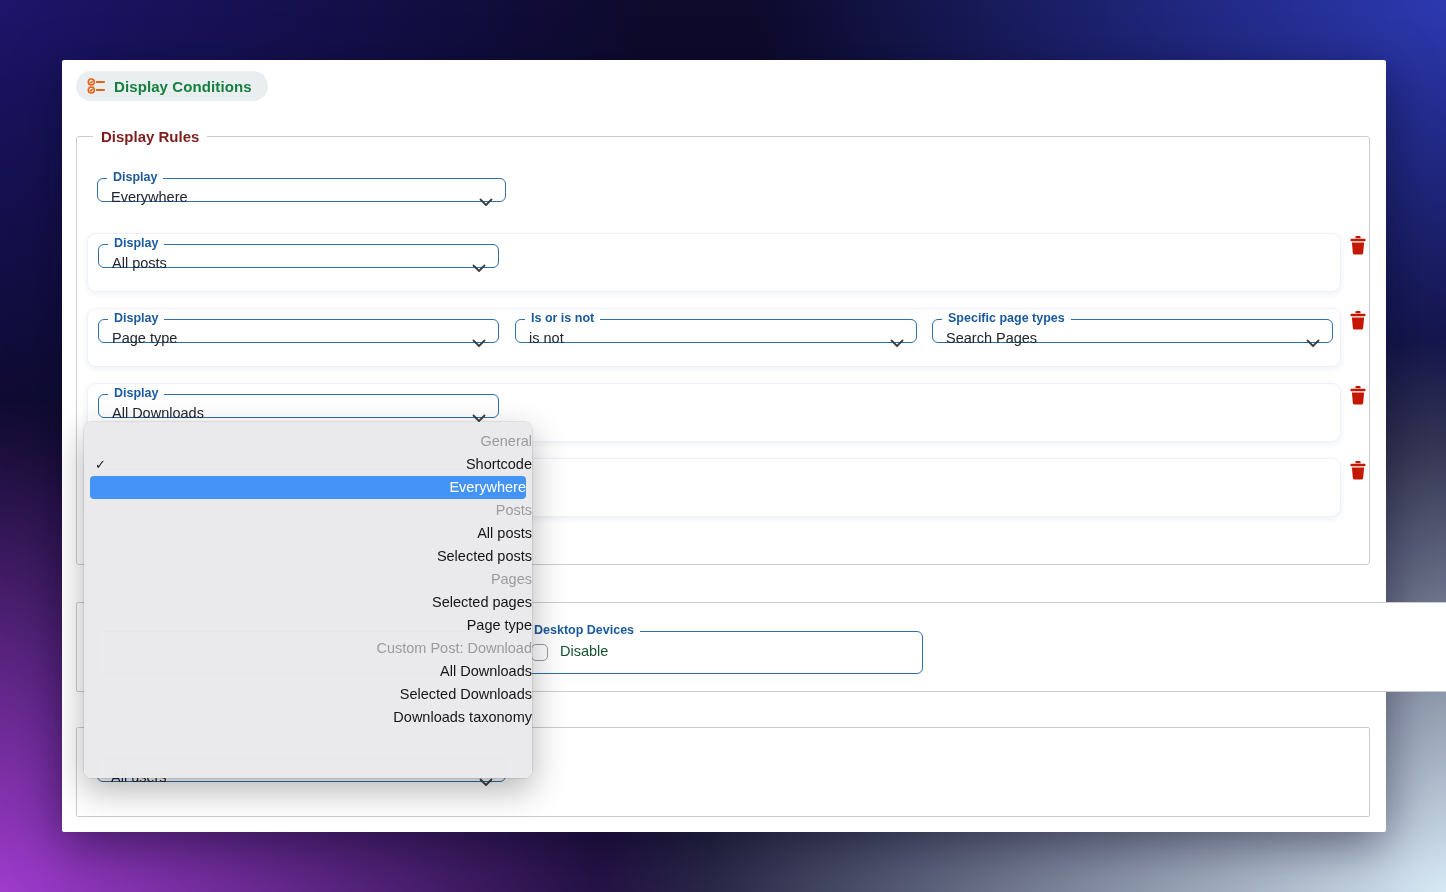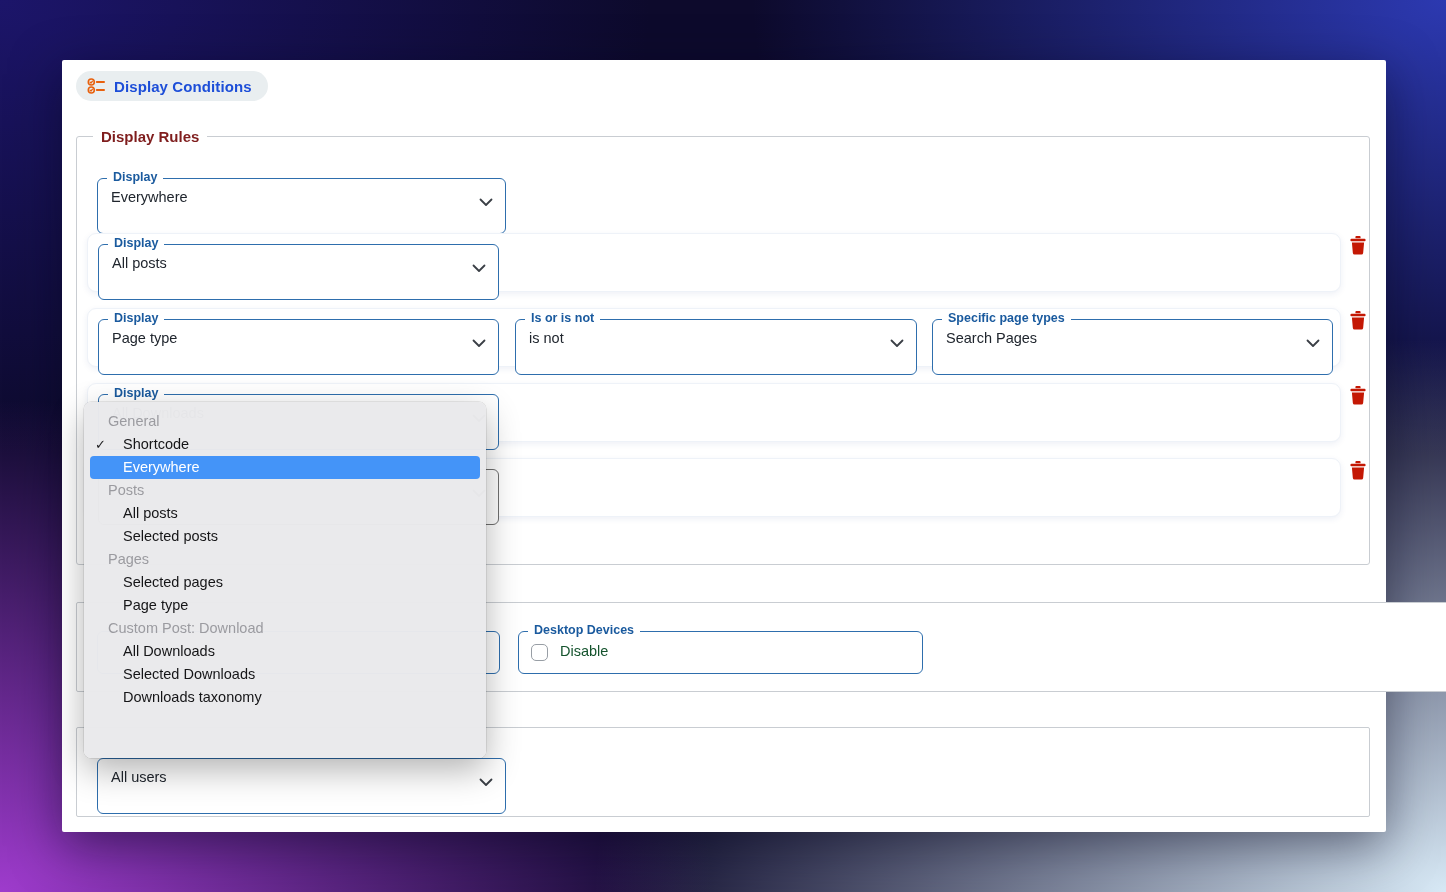--- a/index.html
+++ b/index.html
@@ -18,21 +18,21 @@
     position: absolute; left: 62px; top: 60px; width: 1324px; height: 772px;
     background: #ffffff; border-radius: 2px;
     box-shadow: 0 14px 50px rgba(5,5,30,0.5);
   }
   
   .header-pill {
     position: absolute; left: 14px; top: 11px; height: 30px;
     display: flex; align-items: center; gap: 9px;
     background: #e9eef0; border-radius: 15px; padding: 0 16px 0 11px;
   }
-  .header-pill .title { font-size: 15px; font-weight: 700; color: #1d4ed8; letter-spacing: 0.1px; }
+  .header-pill .title { font-size: 15px; font-weight: 700; color: #15803d; letter-spacing: 0.1px; }
   
   fieldset.rules {
     position: absolute; left: 14px; top: 68px; width: 1294px; height: 437px;
     border: 1px solid #c9cdd2; border-radius: 3px;
   }
   fieldset.rules legend {
     margin-left: 16px; padding: 0 8px; font-size: 15px; font-weight: 700; color: #7f1d1d;
   }
   .graybox {
     position: absolute; border: 1px solid #c9cdd2; border-radius: 2px; background: #fff;
@@ -40,21 +40,21 @@
   .devices-box { left: 14px; top: 542px; width: 1429px; height: 90px; }
   .users-box   { left: 14px; top: 667px; width: 1294px; height: 90px; }
   
   .card {
     position: absolute; left: 10px; width: 1254px; height: 59px;
     background: #fff; border: 1px solid #eef2f8; border-radius: 9px;
     box-shadow: 0 2px 6px rgba(40,70,140,0.08);
   }
   
   .select {
-    position: absolute; height: 56px; background: #fff;
+    position: absolute; height: 24px; background: #fff;
     border: 1.5px solid #2e6ead; border-radius: 6px; cursor: pointer;
   }
   .select.focused { border-color: #707070; }
   .sel-label {
     position: absolute; top: -9px; left: 9px; background: #fff; padding: 0 6px;
     font-size: 12.5px; font-weight: 700; color: #1a5a9e; white-space: nowrap;
   }
   .sel-value {
     position: absolute; left: 13px; top: 0; line-height: 37px;
     font-size: 14.5px; color: #20262e; white-space: nowrap;
@@ -69,24 +69,24 @@
     position: absolute; height: 43px; background: #fff;
     border: 1.5px solid #2e6ead; border-radius: 6px;
   }
   .checkbox {
     position: absolute; left: 12px; top: 12px; width: 17px; height: 17px;
     border: 1.5px solid #989ea5; border-radius: 5px; background: #fff; cursor: pointer;
   }
   .cb-label { position: absolute; left: 41px; top: 11px; font-size: 14.5px; color: #14532d; }
   
   .dropdown {
-    position: absolute; left: 22px; top: 342px; width: 402px; height: 356px;
+    position: absolute; left: 22px; top: 362px; width: 448px; height: 356px;
     background: rgba(234,234,236,0.98); border-radius: 7px; z-index: 20;
     box-shadow: 0 0 0 0.5px rgba(0,0,0,0.15), 0 12px 34px rgba(0,0,0,0.3);
-    padding-top: 8px; overflow: hidden;
+    padding-top: 8px; overflow: hidden; text-align: right;
   }
   .dd-item { height: 23px; line-height: 23px; font-size: 14.5px; position: relative; white-space: nowrap; }
   .dd-group { padding-left: 24px; color: #9b9ba0; }
   .dd-option { padding-left: 39px; color: #151517; cursor: pointer; }
   .dd-check { position: absolute; left: 11px; top: 0; color: #1c1c1e; font-size: 13px; }
   .dd-highlight {
     background: #4494f8; color: #ffffff; border-radius: 4px;
     margin: 0 6px; padding-left: 33px;
   }
 </style>

